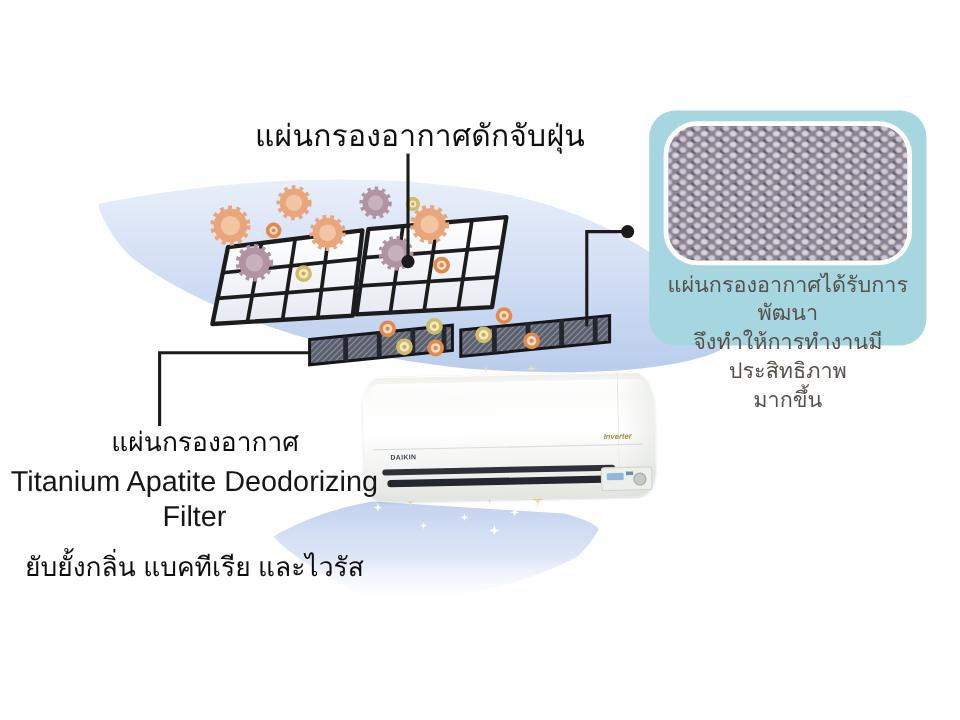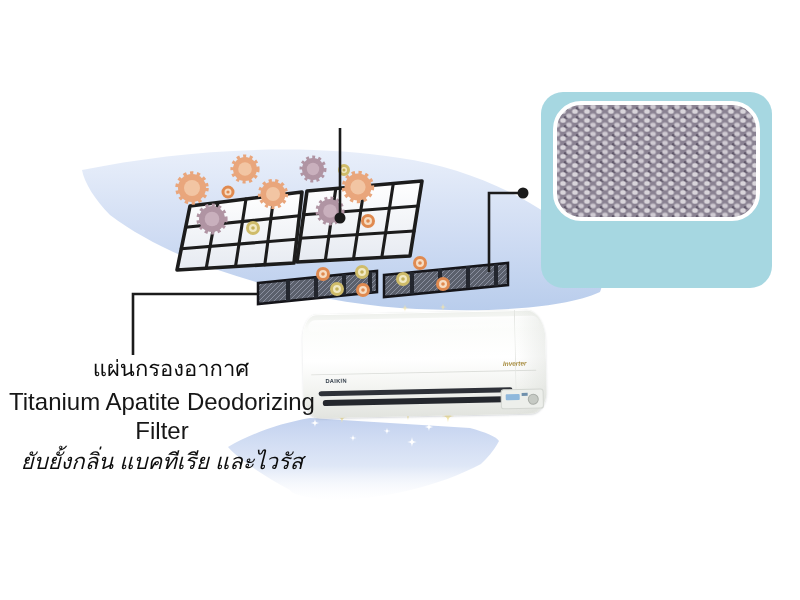--- a/index.html
+++ b/index.html
@@ -6,21 +6,21 @@
   .stage{position:relative;width:800px;height:600px;background:#ffffff;overflow:hidden;
          font-family:"Liberation Sans",sans-serif;color:#111;}
   .stage svg{position:absolute;left:0;top:0;}
 
   
   .title{position:absolute;left:185px;top:93px;width:330px;text-align:center;
          font-size:25px;font-weight:500;color:#0e0e0e;letter-spacing:.2px;}
   .left-label{position:absolute;left:0;top:356px;width:324px;text-align:center;line-height:1.22;}
   .left-label .l1{font-size:22px;color:#0e0e0e;padding-left:18px;}
   .left-label .l2{font-size:24px;color:#161616;margin-top:4px;}
-  .left-label .l3{font-size:22px;color:#0e0e0e;margin-top:4px;font-style:italic;}
+  .left-label .l3{font-size:22px;color:#0e0e0e;margin-top:15px;}
 
   
   .info-box{position:absolute;left:541px;top:92px;width:231px;height:196px;
             background:#a6d7e1;border-radius:22px;}
   .info-box .swatch{position:absolute;left:12px;top:9px;width:199px;height:112px;
             border:4px solid #ffffff;border-radius:28px;
             background-color:#8a8292;
             background-image:
               radial-gradient(6px 5px at 50% 72%, #d8d4da 32%, rgba(216,212,218,0) 64%),
               radial-gradient(6px 5px at 50% 72%, #cfcad2 32%, rgba(207,202,210,0) 64%),
@@ -222,24 +222,30 @@
       <div class="ac-slat1"></div>
       <div class="ac-slat2"></div>
     </div>
     <div class="ac-panel">
       <div class="ac-lcd"></div>
       <div class="ac-lcd2"></div>
       <div class="ac-btn"></div>
     </div>
   </div>
 
+  <div class="title">แผ่นกรองอากาศดักจับฝุ่น</div>
 
   <div class="left-label">
     <div class="l1">แผ่นกรองอากาศ</div>
     <div class="l2">Titanium Apatite Deodorizing Filter</div>
     <div class="l3">ยับยั้งกลิ่น แบคทีเรีย และไวรัส</div>
   </div>
 
   <div class="info-box">
     <div class="swatch"></div>
+    <div class="caption">
+      <div>แผ่นกรองอากาศได้รับการพัฒนา</div>
+      <div>จึงทำให้การทำงานมีประสิทธิภาพ</div>
+      <div>มากขึ้น</div>
+    </div>
   </div>
 
 </div>
 
 </body></html>

